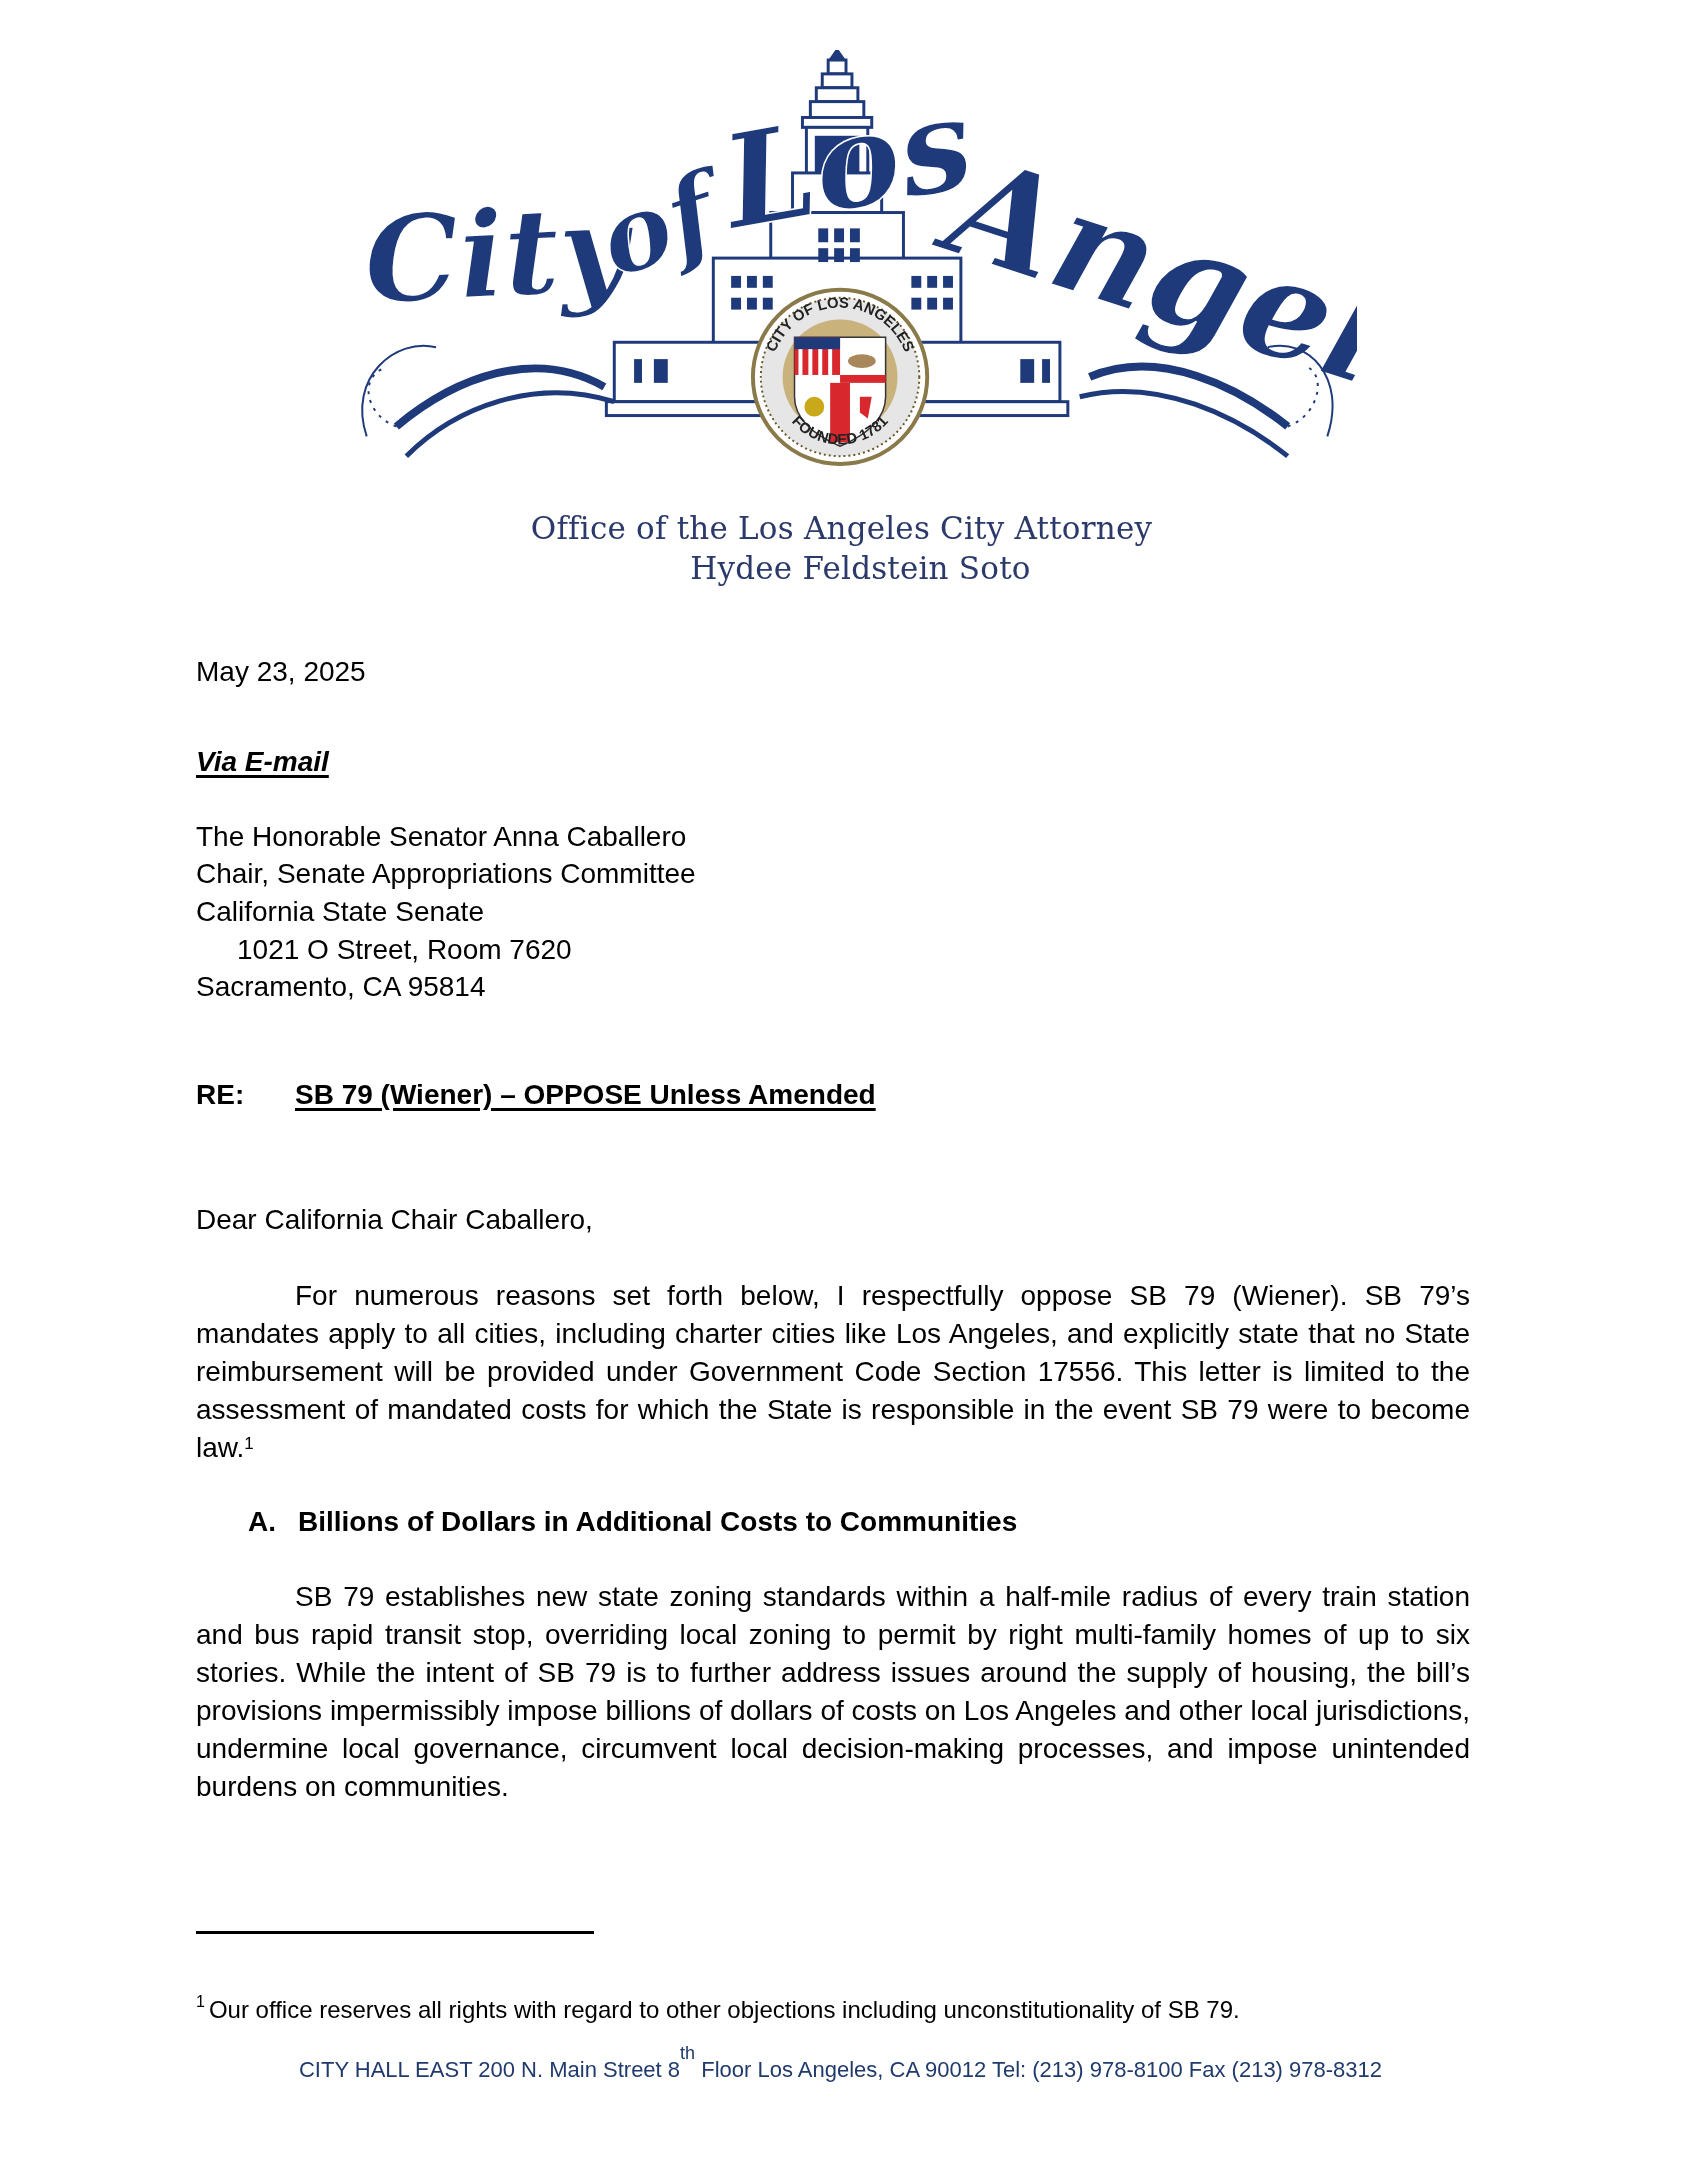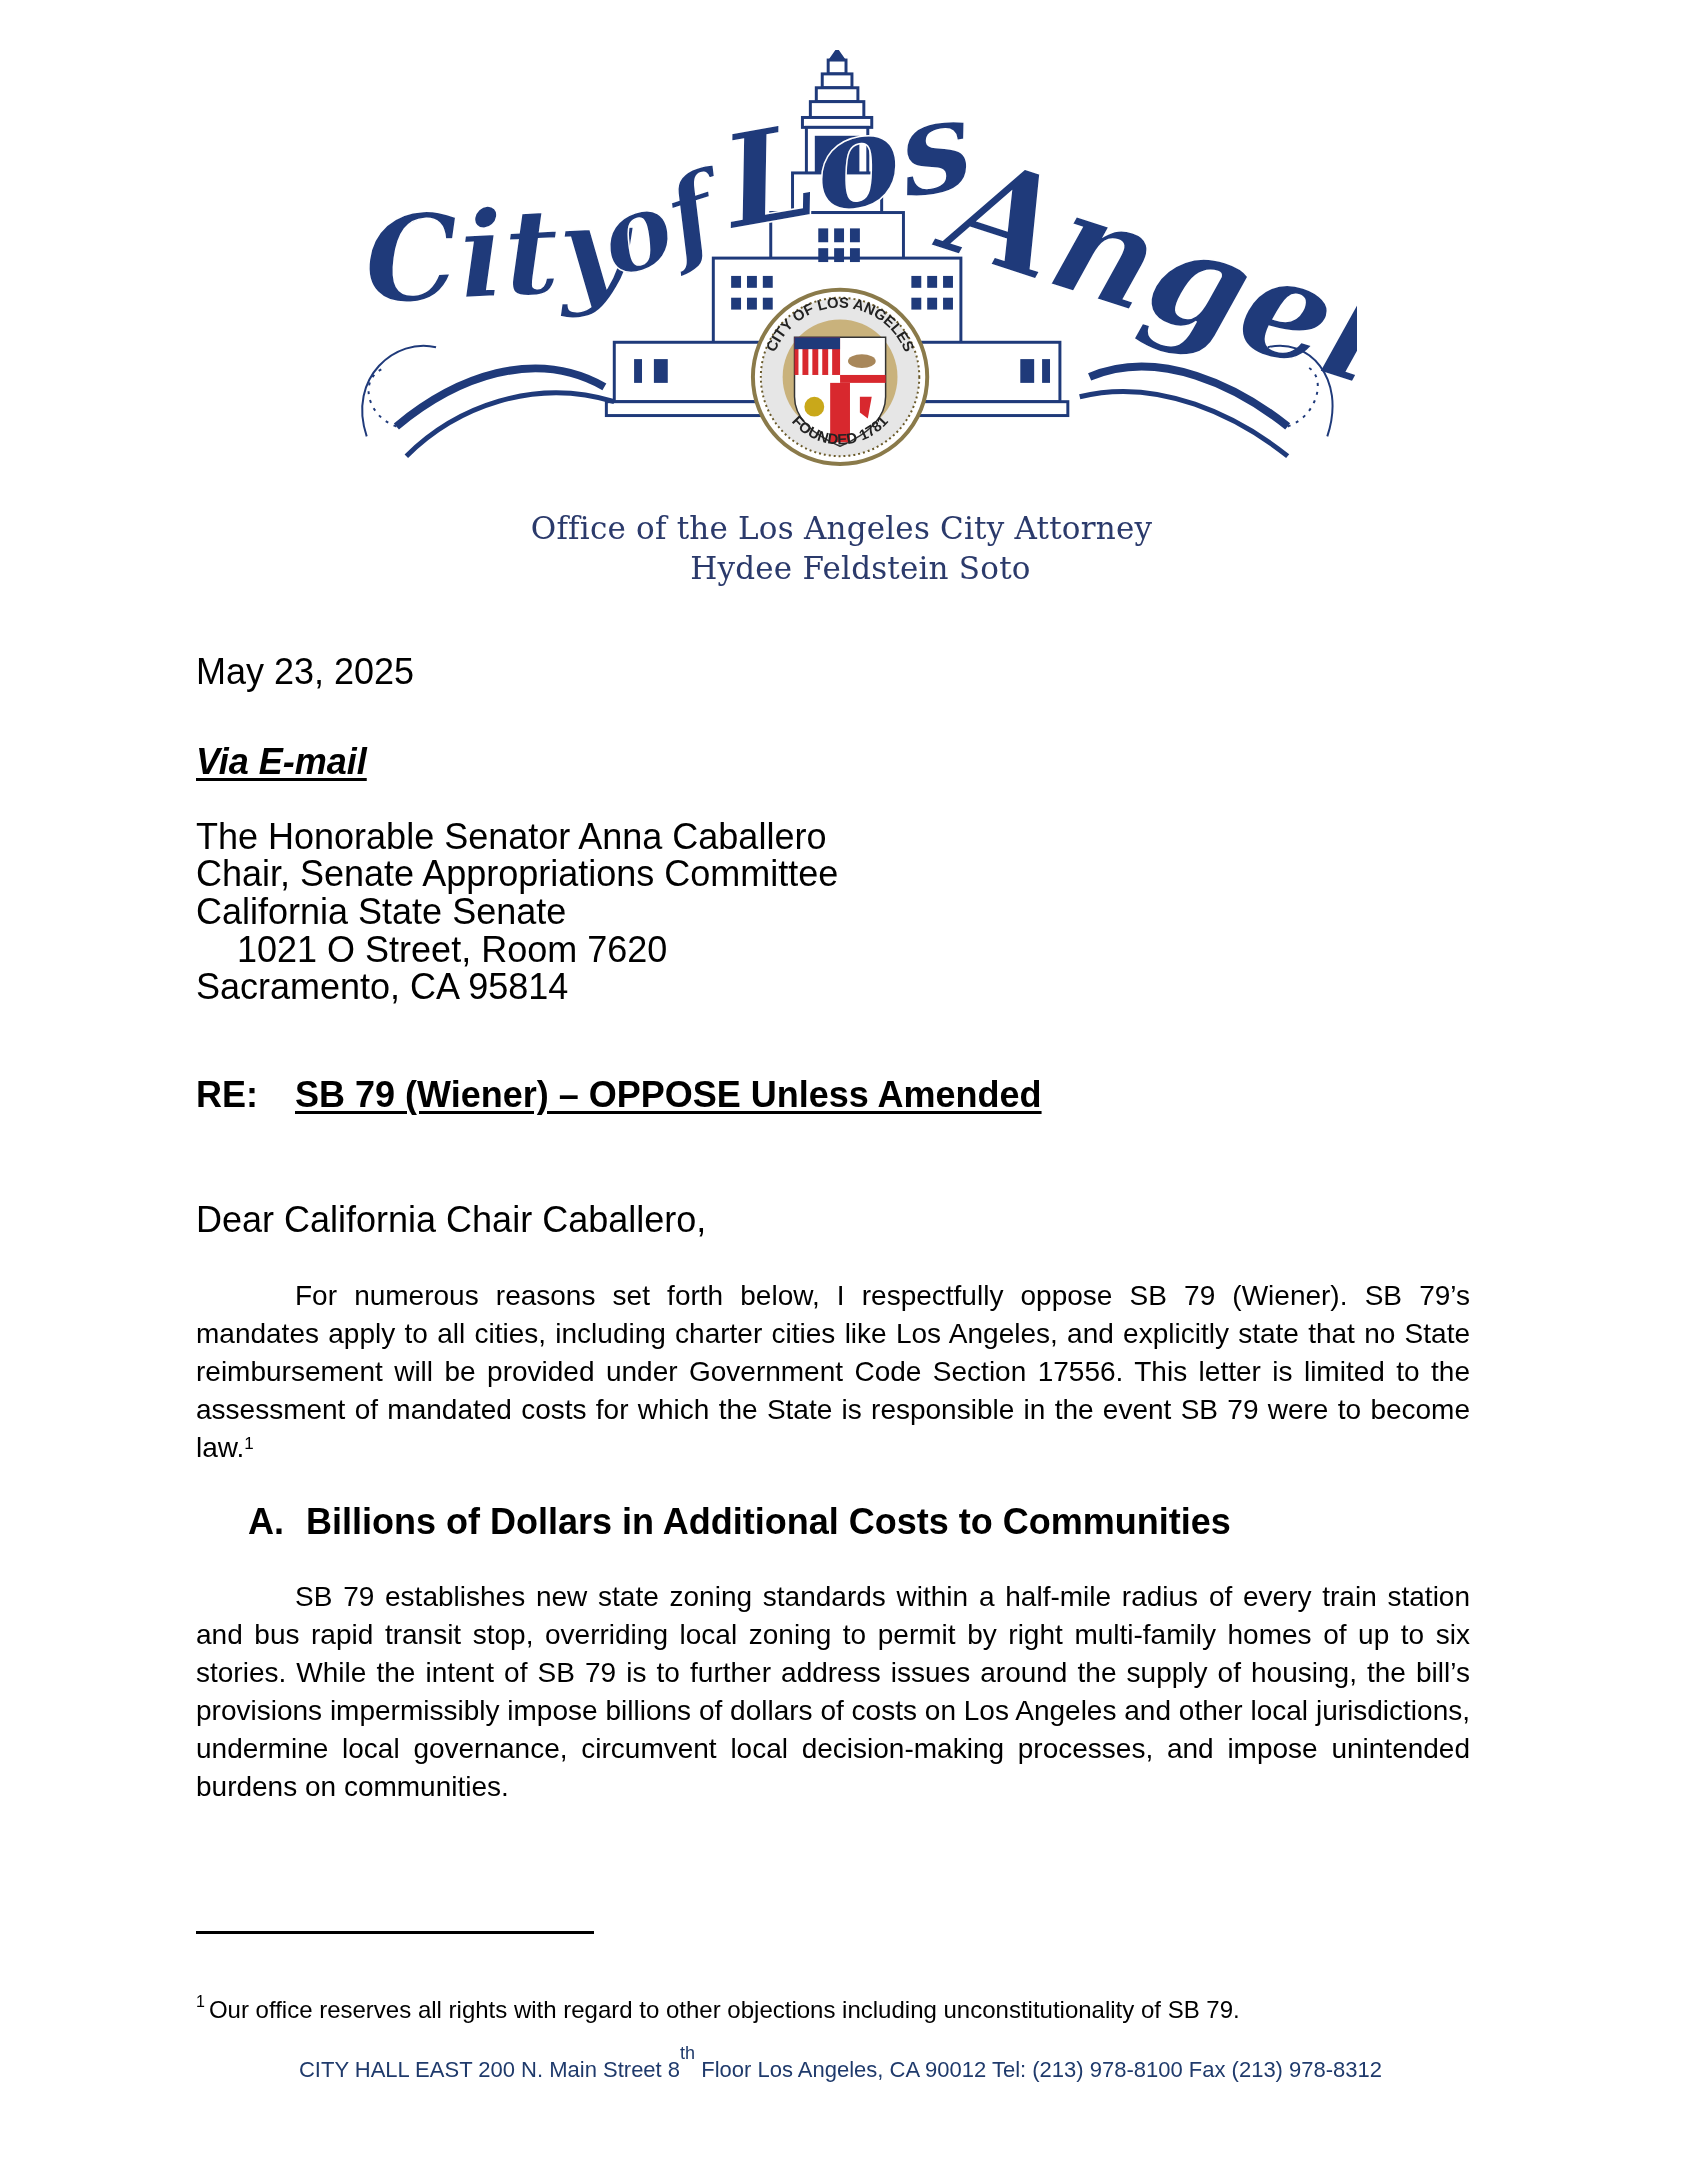--- a/index.html
+++ b/index.html
@@ -6,21 +6,21 @@
   body { width: 1683px; height: 2178px; position: relative; overflow: hidden; }
   .page { position: absolute; left: 0; top: 0; width: 1683px; height: 2178px; background: #fff; }
   .logo { position: absolute; left: 337px; top: 50px; width: 1020px; height: 436px; }
   .office {
     position: absolute; left: 0; width: 1683px; text-align: center;
     font-family: "DejaVu Serif", "Liberation Serif", serif; color: #2b3a6b;
     font-size: 31px; letter-spacing: 0.2px;
   }
   .txt {
     position: absolute; left: 196px;
-    font-family: "Liberation Sans", sans-serif; font-size: 36px; color: #000; line-height: 38px;
+    font-family: "Liberation Sans", sans-serif; font-size: 28px; color: #000; line-height: 38px;
     white-space: nowrap;
     text-align: center;
   }
   .bold { font-weight: bold; }
   .u { text-decoration: underline; text-decoration-thickness: 3px; text-underline-offset: 4px; }
   .para {
     position: absolute; left: 196px; width: 1274px;
     font-family: Liberation Sans, sans-serif; font-size: 28px; color: #000;
     line-height: 38px; text-align: justify; text-indent: 99px;
   }

